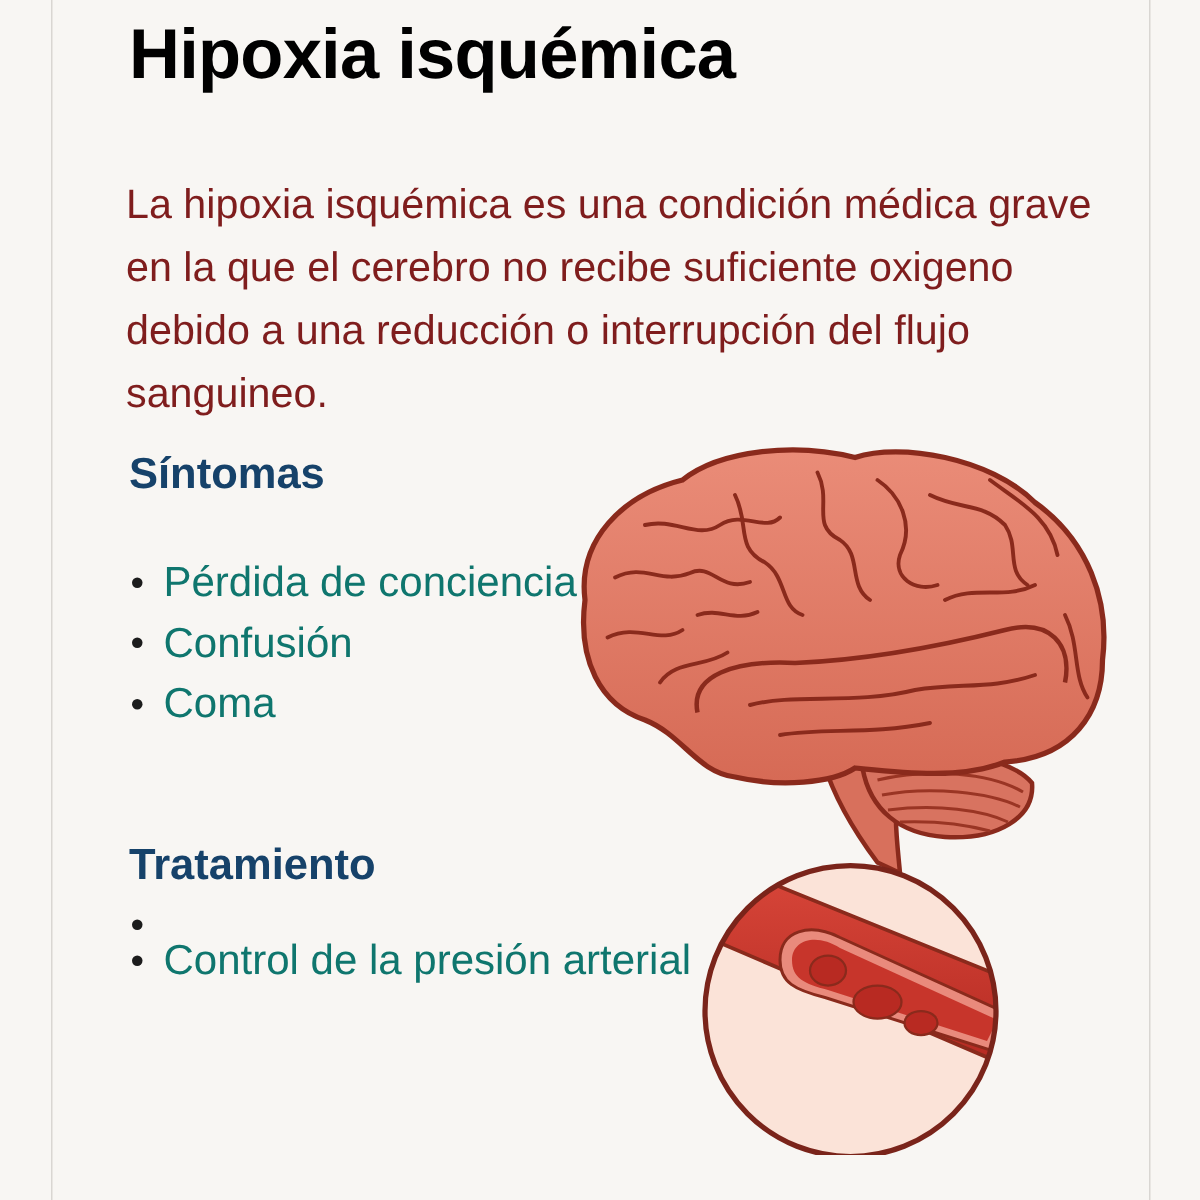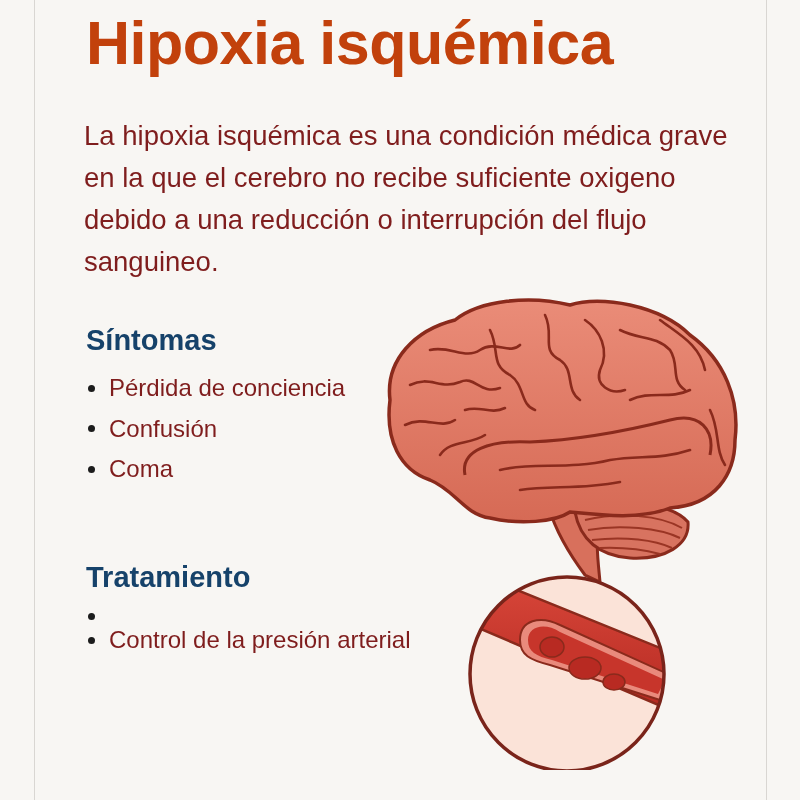--- a/index.html
+++ b/index.html
@@ -9,47 +9,47 @@
       position: relative;
       font-family: "Liberation Sans", "DejaVu Sans", sans-serif;
     }
     .vline { position: absolute; top: 0; bottom: 0; width: 1px; background: #d9d6d2; }
     .vline.left { left: 34px; }
     .vline.right { left: 766px; }
 
     .title {
       position: absolute; left: 86px; top: 8px;
       margin: 0;
-      font-size: 61px; font-weight: bold;
-      color: #c2410c;
+      font-size: 47px; font-weight: bold;
+      color: #000000;
       letter-spacing: -0.5px;
     }
     .intro {
       position: absolute; left: 84px; top: 115px; width: 660px;
       margin: 0;
       font-size: 27.5px; line-height: 42px;
       color: #7f1d1d;
     }
     .section-title {
       position: absolute; left: 86px;
       margin: 0;
       font-size: 29px; font-weight: bold;
       color: #16426a;
     }
-    .section-title.sym { top: 324px; }
+    .section-title.sym { top: 300px; }
     .section-title.tre { top: 561px; }
 
     ul.bullets {
       position: absolute; left: 86px;
       margin: 0; padding: 0; list-style: none;
     }
     ul.bullets.sym { top: 368px; }
     ul.bullets.tre { top: 613px; }
     ul.bullets li {
-      font-size: 24px; line-height: 40.5px; color: #7f1d1d;
+      font-size: 28px; line-height: 40.5px; color: #0f766e;
       display: flex; align-items: center;
     }
     ul.bullets li .dot {
       display: inline-block; width: 7px; height: 7px; border-radius: 50%;
       background: #1c1c1c; margin: 0 14px 0 2px;
     }
 
     .illustration { position: absolute; left: 370px; top: 290px; width: 400px; height: 480px; }
   </style>
 </head>

